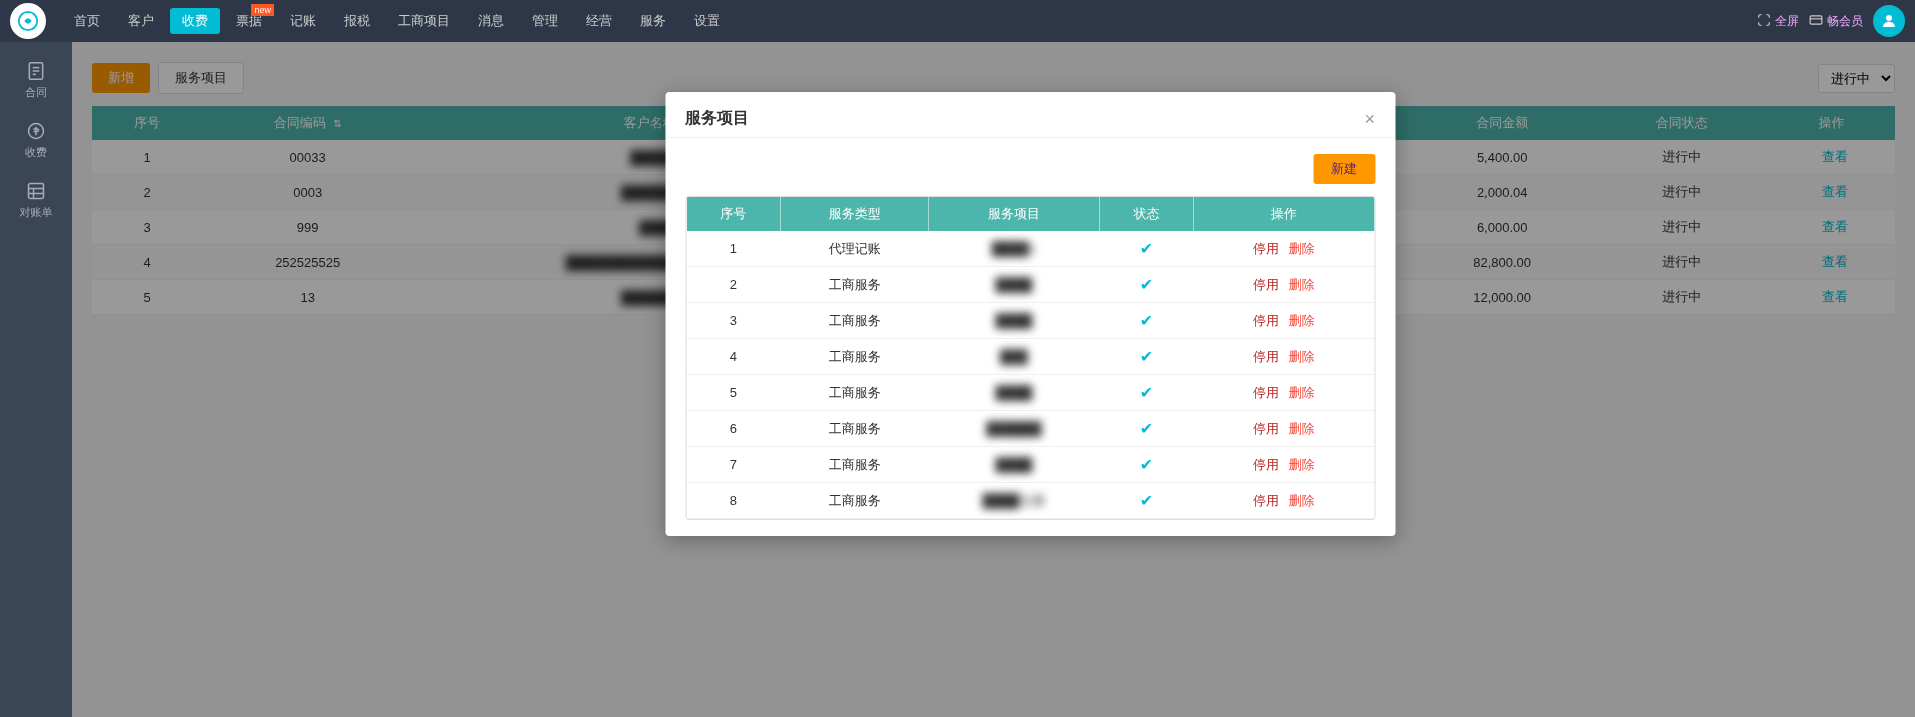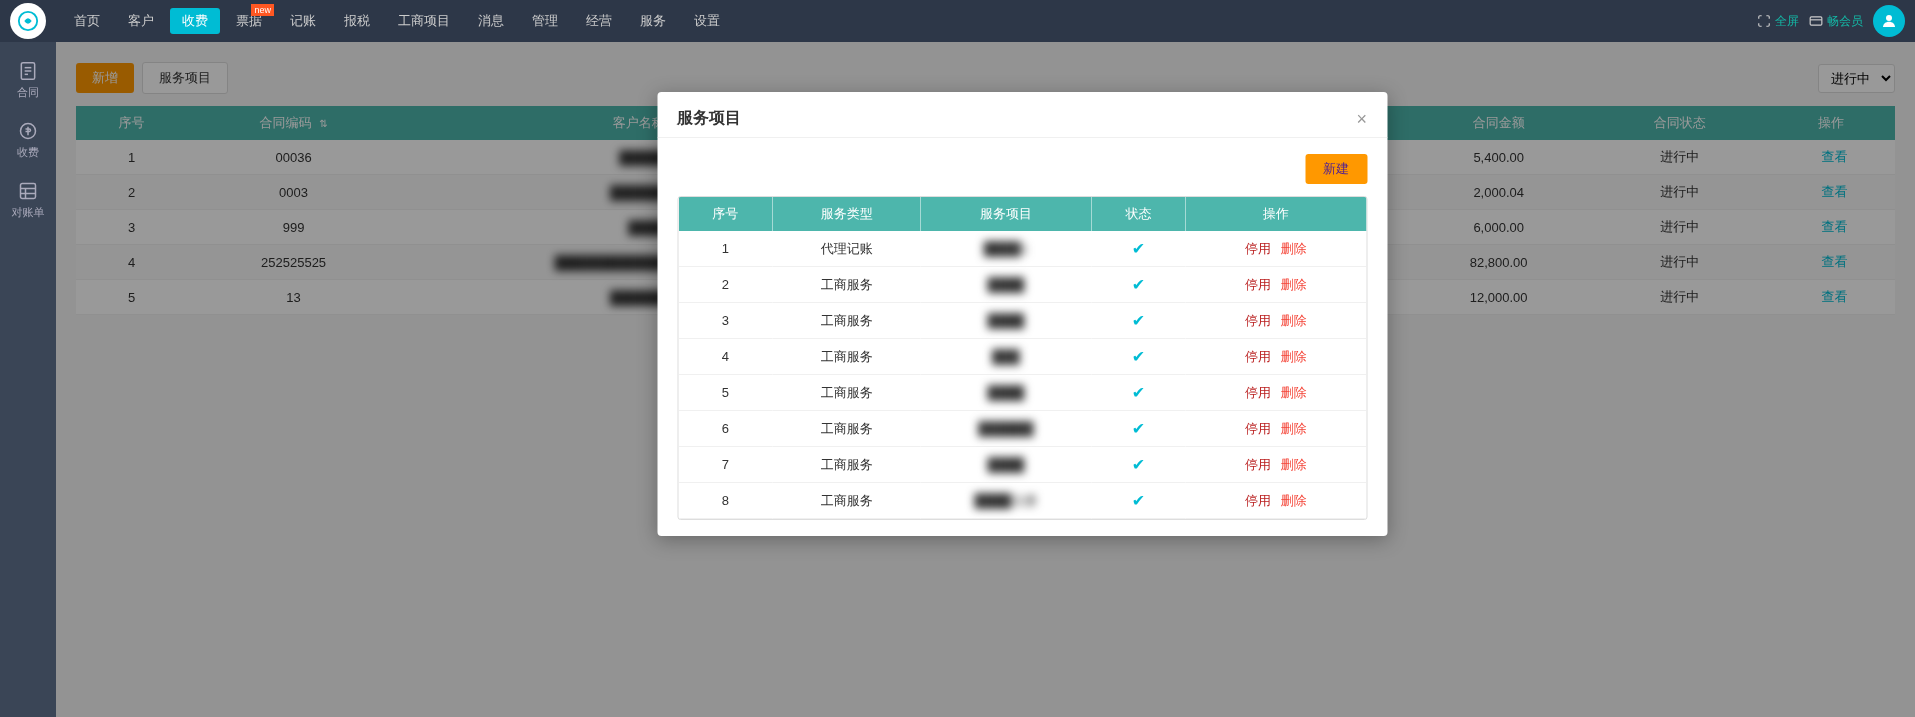--- a/index.html
+++ b/index.html
@@ -40,35 +40,35 @@
       background: #ff5722;
       color: #fff;
       font-size: 9px;
       padding: 1px 3px;
       border-radius: 0;
     }
     .top-nav-right {
       display: flex; align-items: center; gap: 10px; margin-left: auto;
     }
     .top-nav-right .action-btn {
-      color: #14b8a6; font-size: 12px; cursor: pointer;
-      display: flex; align-items: center; gap: 4px;
+      color: #f0abfc; font-size: 12px; cursor: pointer;
+      display: flex; gap: 4px;
     }
     .avatar {
       width: 32px; height: 32px; background: #00bcd4;
       border-radius: 50%; display: flex; align-items: center; justify-content: center;
       color: #fff; font-size: 14px;
     }
 
     
     .main-layout { display: flex; height: calc(717px - 42px); }
 
     
     .left-sidebar {
-      width: 56px;
+      width: 72px;
       background: #3a4556;
       display: flex;
       flex-direction: column;
       align-items: center;
       padding-top: 10px;
       gap: 4px;
     }
     .sidebar-item {
       display: flex; flex-direction: column; align-items: center;
       padding: 8px 6px; cursor: pointer; border-radius: 4px;
@@ -311,21 +311,21 @@
             <th>服务项目 <span class="sort-icon">▼</span></th>
             <th>服务期限起止 <span class="sort-icon">▼</span></th>
             <th>合同金额</th>
             <th>合同状态</th>
             <th>操作</th>
           </tr>
         </thead>
         <tbody id="main-table-body">
         <tr>
       <td>1</td>
-      <td>00036</td>
+      <td>00033</td>
       <td class="blurred">██████</td>
       <td>小规模记账</td>
       <td>202305-202404</td>
       <td>5,400.00</td>
       <td>进行中</td>
       <td><button class="link-btn">查看</button></td>
     </tr>
             <tr>
       <td>2</td>
       <td>0003</td>

